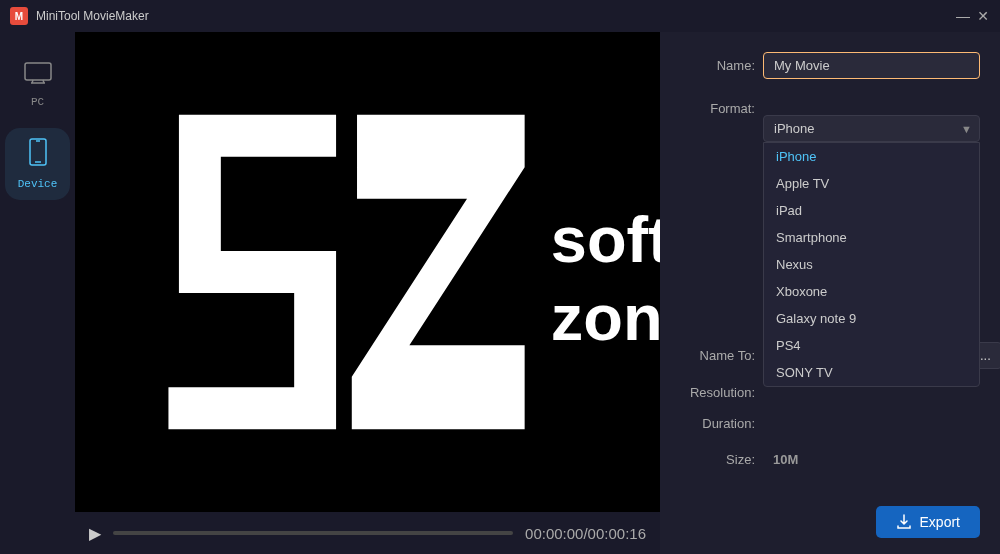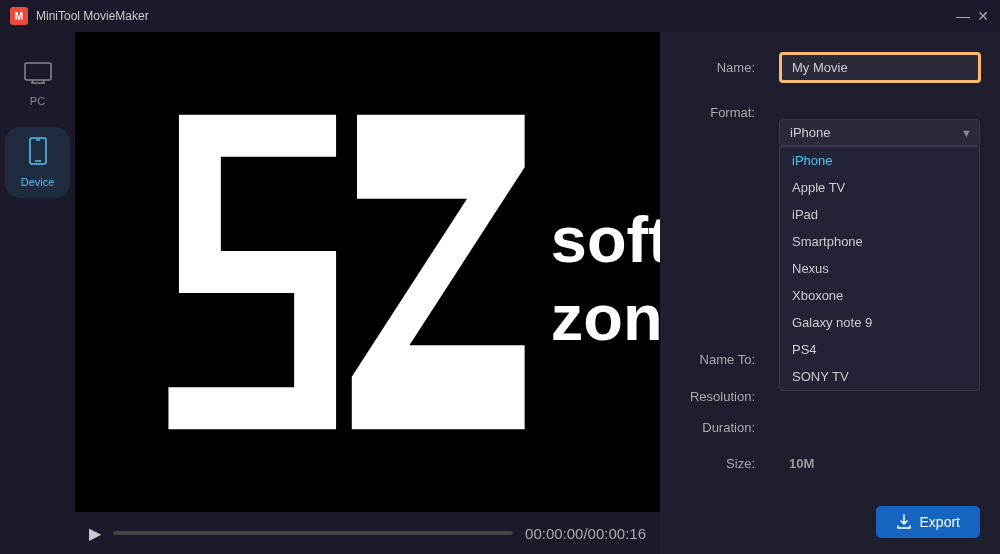--- a/index.html
+++ b/index.html
@@ -65,20 +65,21 @@
 
     
     .sidebar {
       width: 75px;
       background: #1a1a2a;
       display: flex;
       flex-direction: column;
       align-items: center;
       padding-top: 20px;
       gap: 10px;
+      font-family: Liberation Mono, monospace;
     }
     .sidebar-item {
       display: flex;
       flex-direction: column;
       align-items: center;
       gap: 5px;
       cursor: pointer;
       padding: 10px 8px;
       border-radius: 6px;
       width: 65px;
@@ -153,33 +154,33 @@
       width: 340px;
       background: #1e1e2e;
       padding: 20px 20px 10px 10px;
       position: relative;
     }
 
     .form-row {
       display: flex;
       align-items: center;
       margin-bottom: 16px;
-      gap: 24px;
+      gap: 8px;
     }
     .form-label {
       width: 85px;
       text-align: right;
       font-size: 13px;
       color: #aaa;
       flex-shrink: 0;
     }
     .form-input {
       flex: 1;
       background: #2a2a3a;
-      border: 3px solid #fdba74;
+      border: 1px solid #fdba74;
       border-radius: 4px;
       padding: 5px 10px;
       color: #ccc;
       font-size: 13px;
       outline: none;
     }
 
     .select-wrapper {
       flex: 1;
       position: relative;

